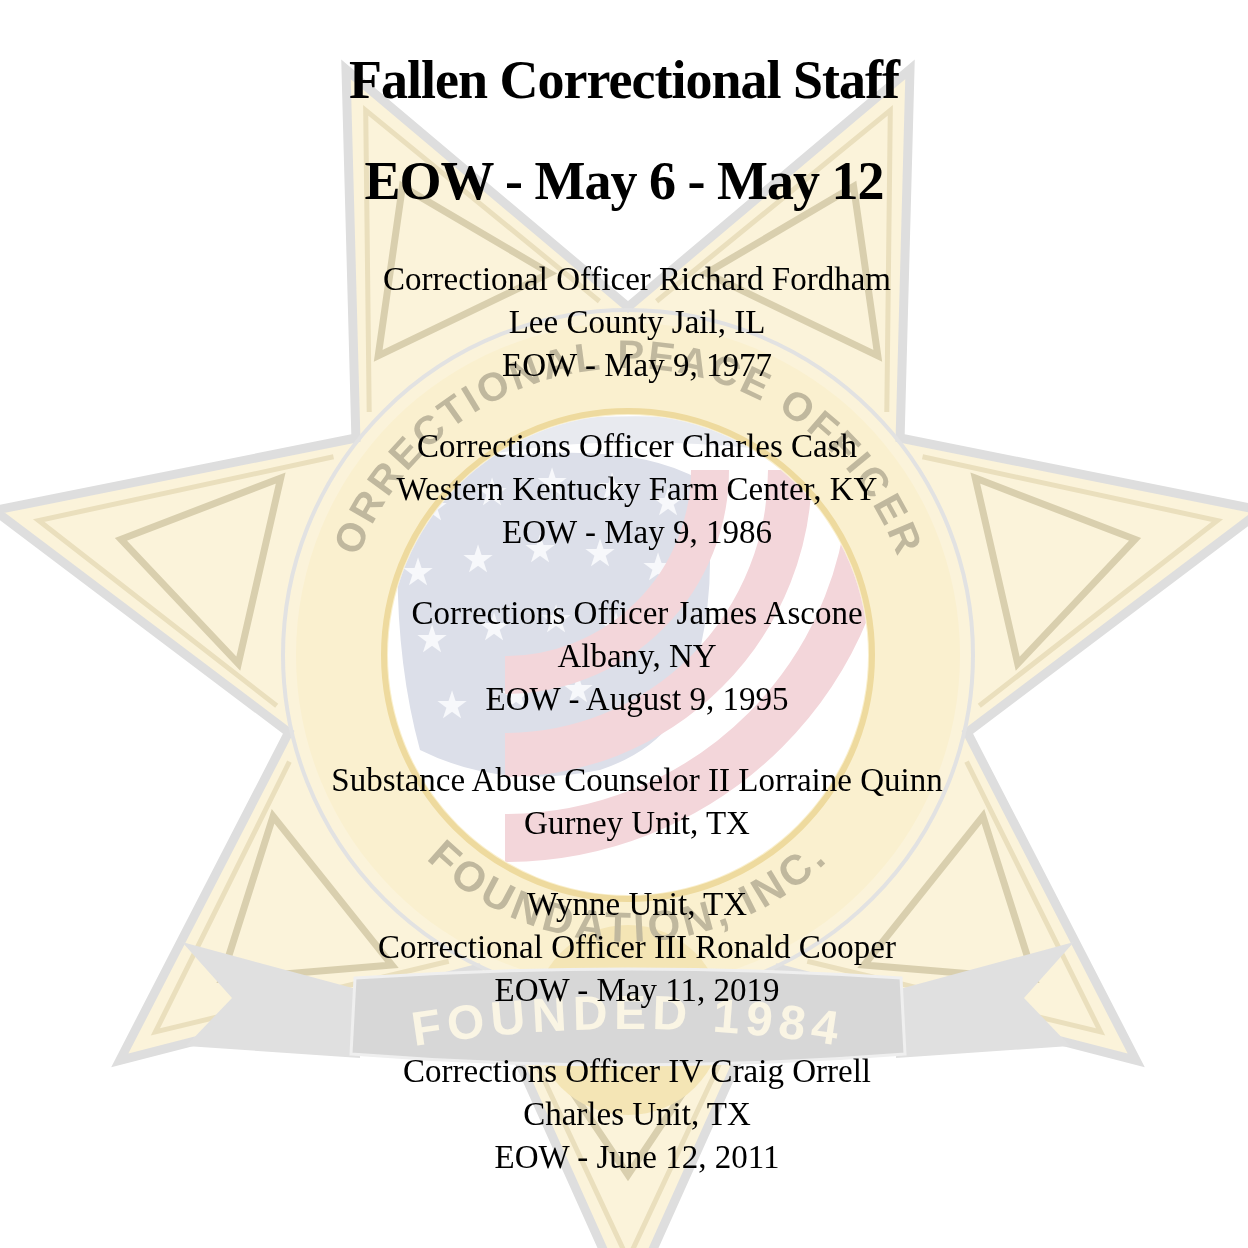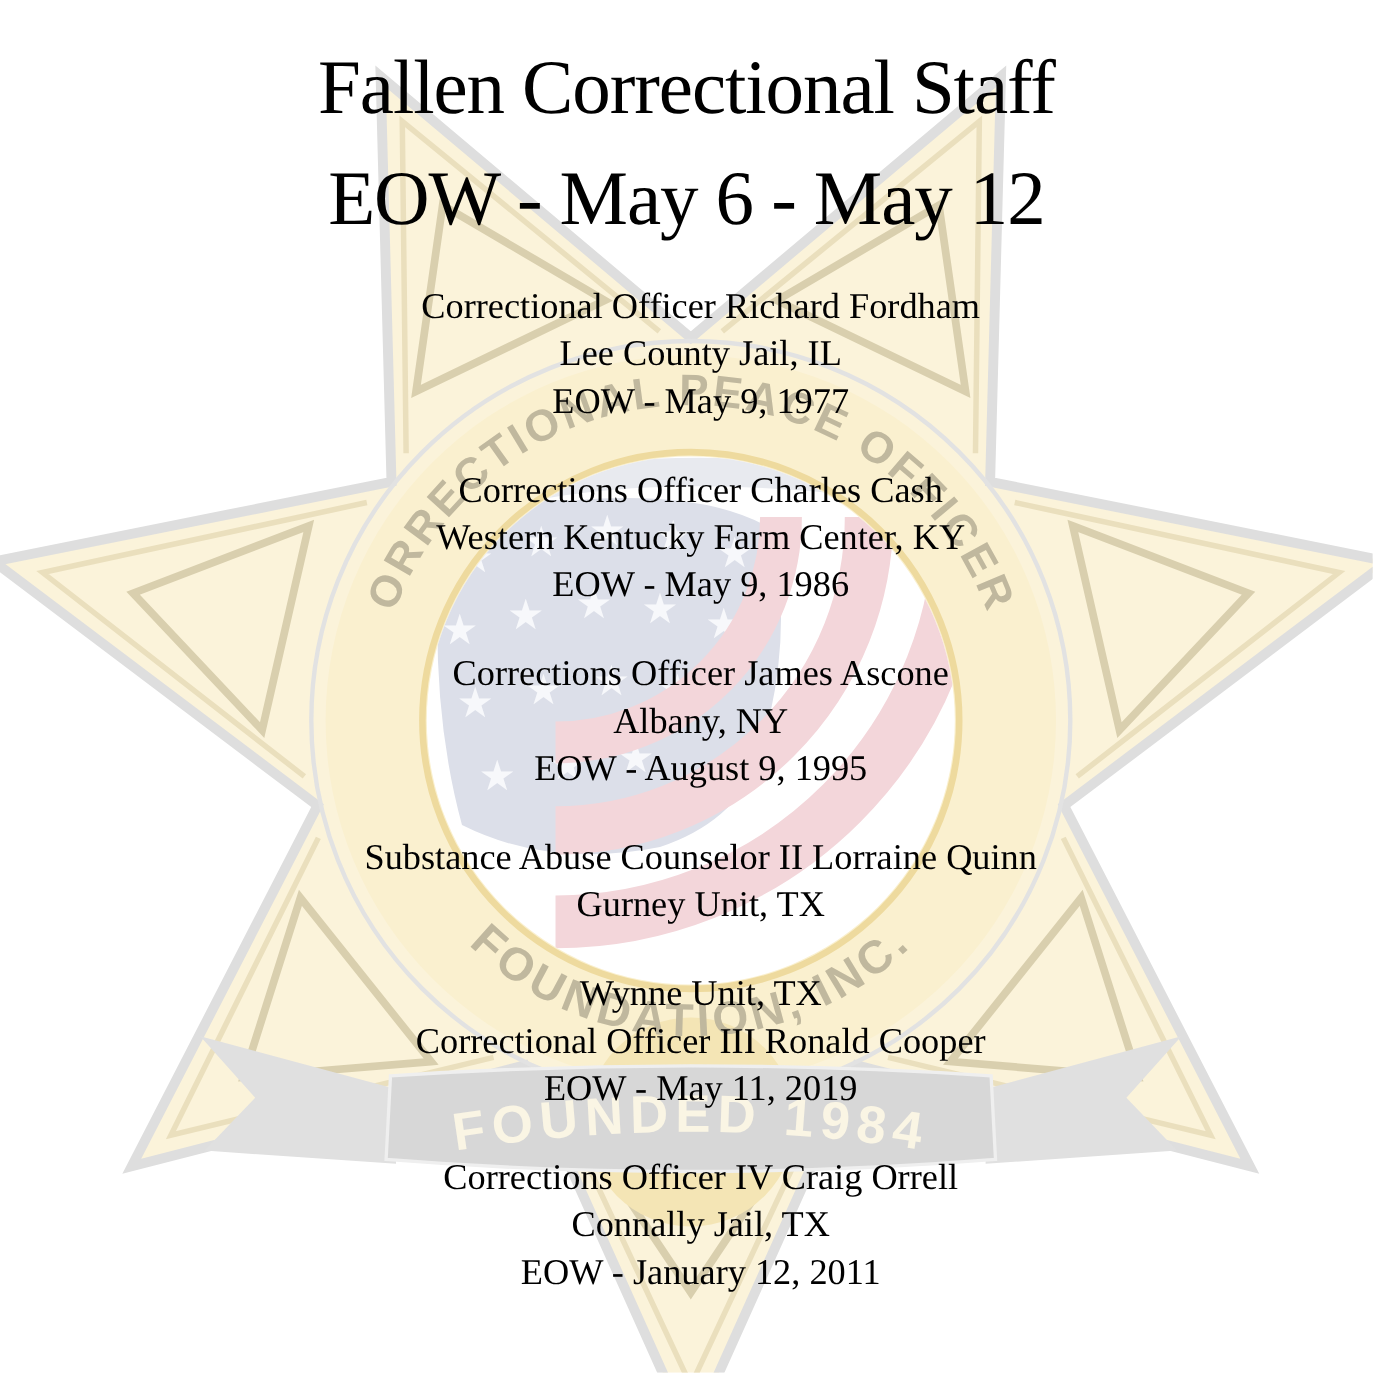--- a/index.html
+++ b/index.html
@@ -1,20 +1,20 @@
 <!DOCTYPE html>
 <html><head>
 <meta charset="utf-8">
 <style>
   html,body{margin:0;padding:0;background:#fff;}
   .page{position:relative;width:1248px;height:1248px;overflow:hidden;background:#ffffff;
         font-family:"Liberation Serif","DejaVu Serif",serif;}
   .watermark{position:absolute;left:0;top:0;width:1248px;height:1248px;}
   .content{position:absolute;left:0;top:0;width:1248px;padding-top:30px;text-align:center;color:#000;}
-  .title{font-weight:normal;font-size:70px;line-height:101px;letter-spacing:-1px;}
+  .title{font-weight:bold;font-size:54px;line-height:101px;letter-spacing:-1px;}
   .title-line{white-space:nowrap;}
   .entries{margin-top:26px;}
   .entry{margin-bottom:38px;margin-left:26px;}
   .entry-line{font-size:33px;line-height:43px;white-space:nowrap;}
   svg text{font-family:"Liberation Sans","DejaVu Sans",sans-serif;}
 </style>
 </head>
 <body>
 
 <div class="page">
@@ -112,18 +112,18 @@
         <div class="entry-line">Substance Abuse Counselor II Lorraine Quinn</div>
         <div class="entry-line">Gurney Unit, TX</div>
       </div>
       <div class="entry">
         <div class="entry-line">Wynne Unit, TX</div>
         <div class="entry-line">Correctional Officer III Ronald Cooper</div>
         <div class="entry-line">EOW - May 11, 2019</div>
       </div>
       <div class="entry">
         <div class="entry-line">Corrections Officer IV Craig Orrell</div>
-        <div class="entry-line">Connally Jail, TX</div>
-        <div class="entry-line">EOW - January 12, 2011</div>
+        <div class="entry-line">Charles Unit, TX</div>
+        <div class="entry-line">EOW - June 12, 2011</div>
       </div>
     </div>
   </div>
 </div>
 
 </body></html>

